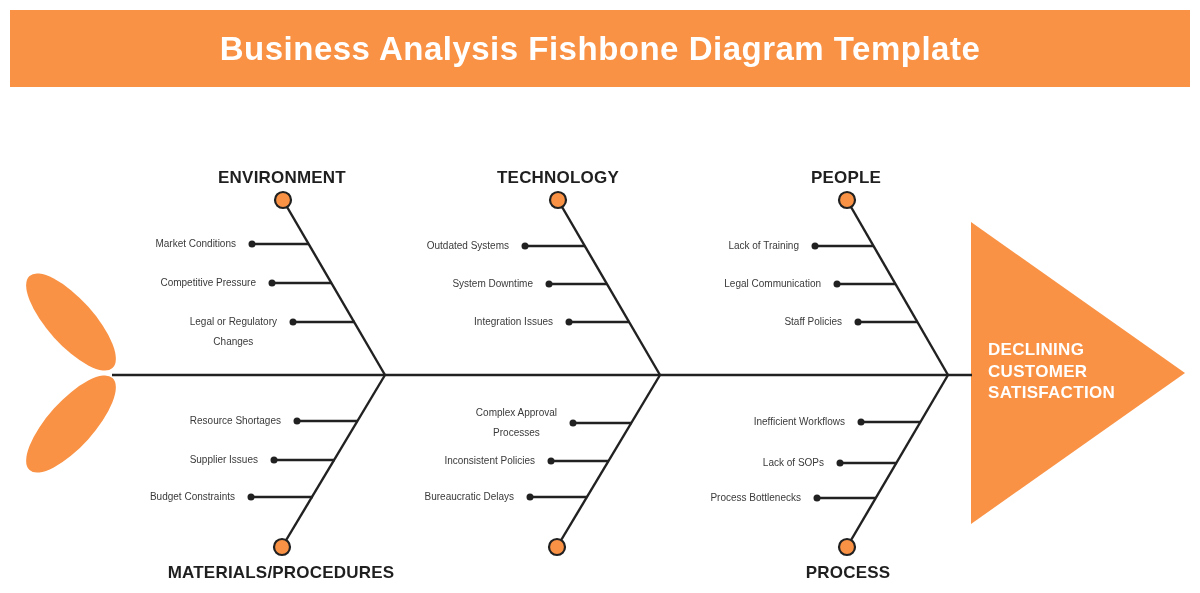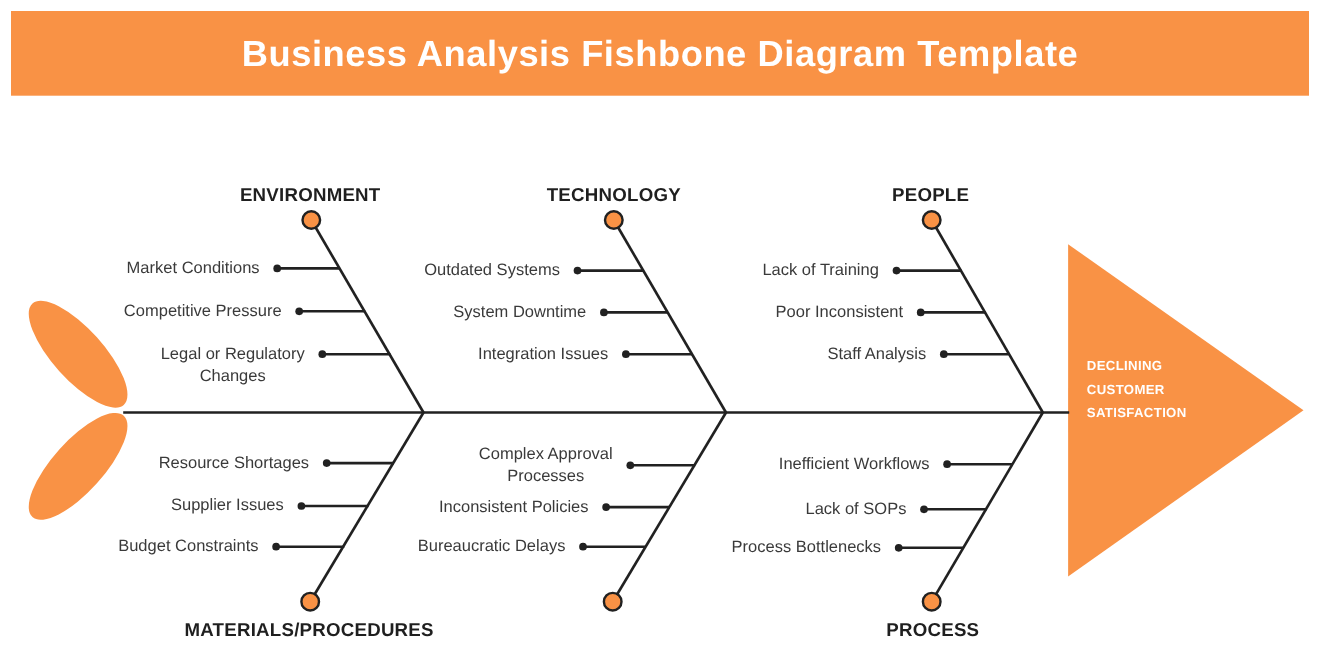--- a/index.html
+++ b/index.html
@@ -20,28 +20,28 @@
 
   svg.diagram { position: absolute; left: 0; top: 0; }
 
   .cat-label {
     position: absolute; transform: translateX(-50%);
     font-size: 17px; font-weight: bold; color: var(--text-dark, #1f1f1f);
     white-space: nowrap; letter-spacing: 0.2px;
   }
 
   .cause {
-    position: absolute; font-size: 15px; color: var(--text-cause, #3a3a3a);
+    position: absolute; font-size: 10px; color: var(--text-cause, #3a3a3a);
     line-height: 20px; white-space: pre-line; text-align: right;
   }
   .cause.two-line { text-align: center; }
 
   .effect-label {
-    position: absolute; left: 988px; top: 322px; width: 160px;
-    color: #ffffff; font-size: 12px; font-weight: bold; line-height: 21.5px;
+    position: absolute; left: 988px; top: 339px; width: 160px;
+    color: #ffffff; font-size: 17px; font-weight: bold; line-height: 21.5px;
     white-space: pre-line; letter-spacing: 0.3px;
   }
 </style>
 </head>
 <body>
 
 <div class="stage">
 
   <div class="banner">
     <div class="banner-title">Business Analysis Fishbone Diagram Template</div>
@@ -128,22 +128,22 @@
   <div class="cause" style="right:964px; top:234px;">Market Conditions</div>
   <div class="cause" style="right:944px; top:273px;">Competitive Pressure</div>
   <div class="cause two-line" style="right:923px; top:312px;">Legal or Regulatory
 Changes</div>
 
   <div class="cause" style="right:691px; top:236px;">Outdated Systems</div>
   <div class="cause" style="right:667px; top:274px;">System Downtime</div>
   <div class="cause" style="right:647px; top:312px;">Integration Issues</div>
 
   <div class="cause" style="right:401px; top:236px;">Lack of Training</div>
-  <div class="cause" style="right:379px; top:274px;">Poor Inconsistent</div>
-  <div class="cause" style="right:358px; top:312px;">Staff Analysis</div>
+  <div class="cause" style="right:379px; top:274px;">Legal Communication</div>
+  <div class="cause" style="right:358px; top:312px;">Staff Policies</div>
 
   <div class="cause" style="right:919px; top:411px;">Resource Shortages</div>
   <div class="cause" style="right:942px; top:450px;">Supplier Issues</div>
   <div class="cause" style="right:965px; top:487px;">Budget Constraints</div>
 
   <div class="cause two-line" style="right:643px; top:403px;">Complex Approval
 Processes</div>
   <div class="cause" style="right:665px; top:451px;">Inconsistent Policies</div>
   <div class="cause" style="right:686px; top:487px;">Bureaucratic Delays</div>
 

